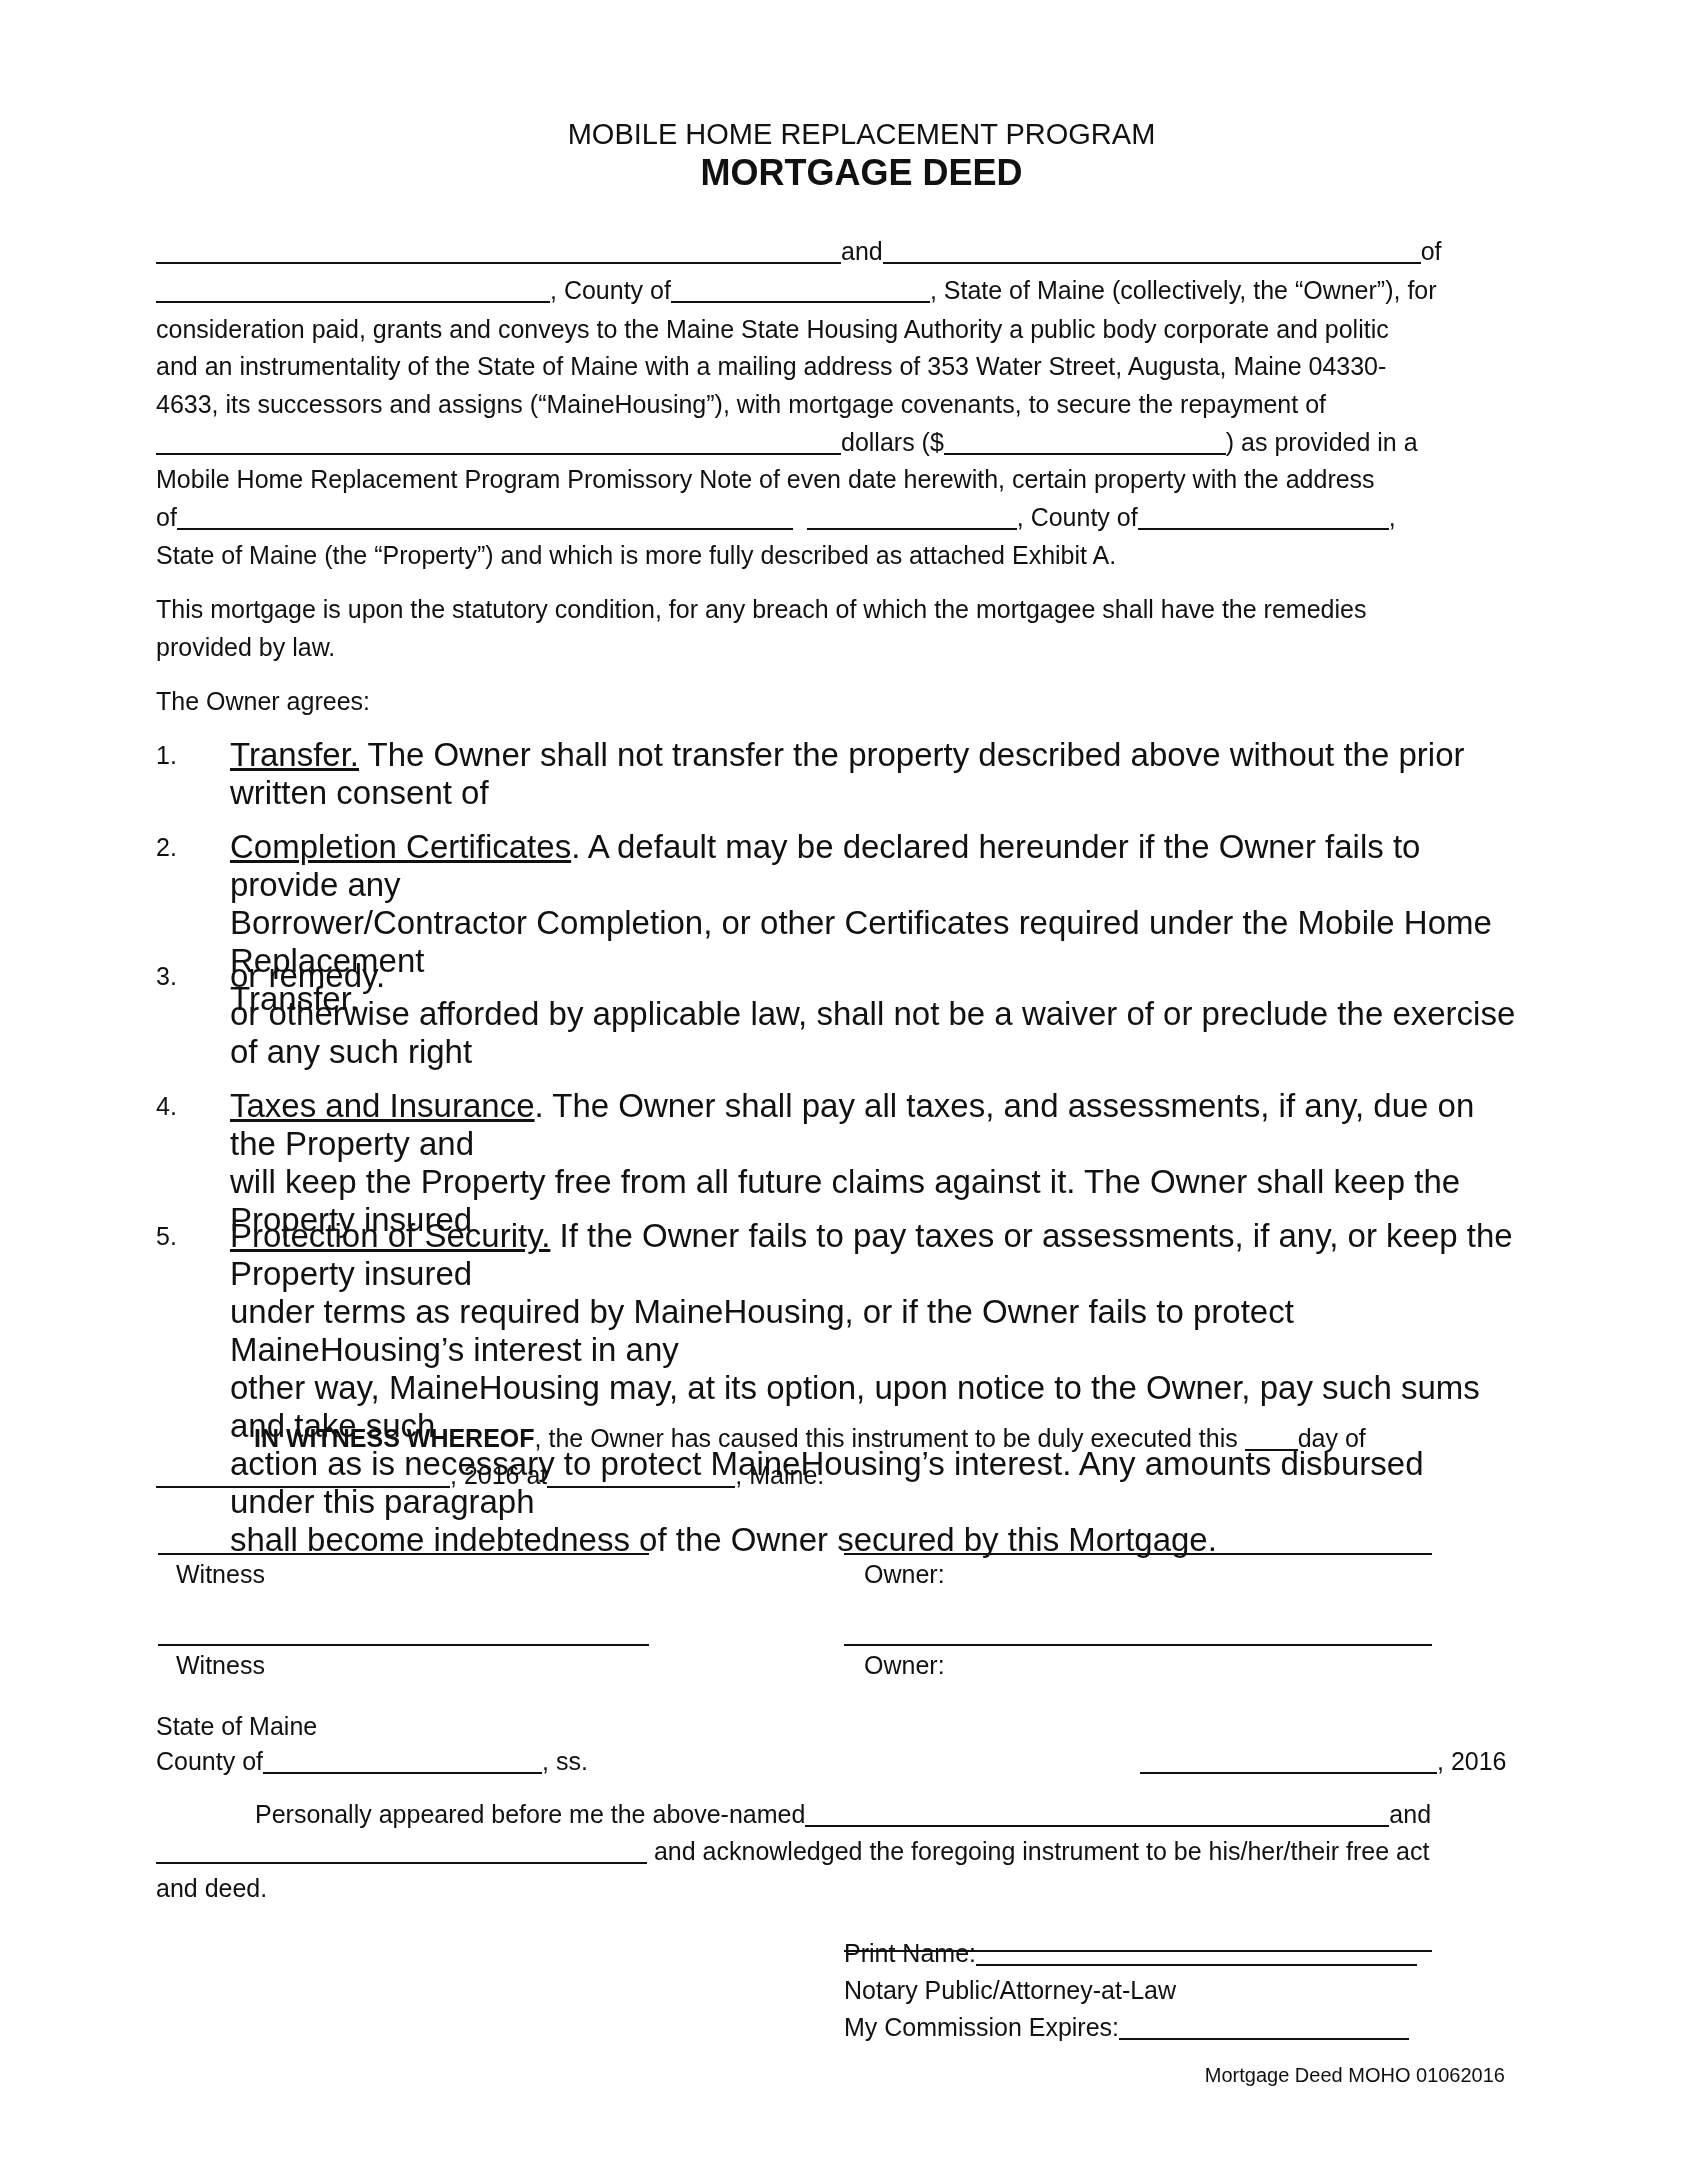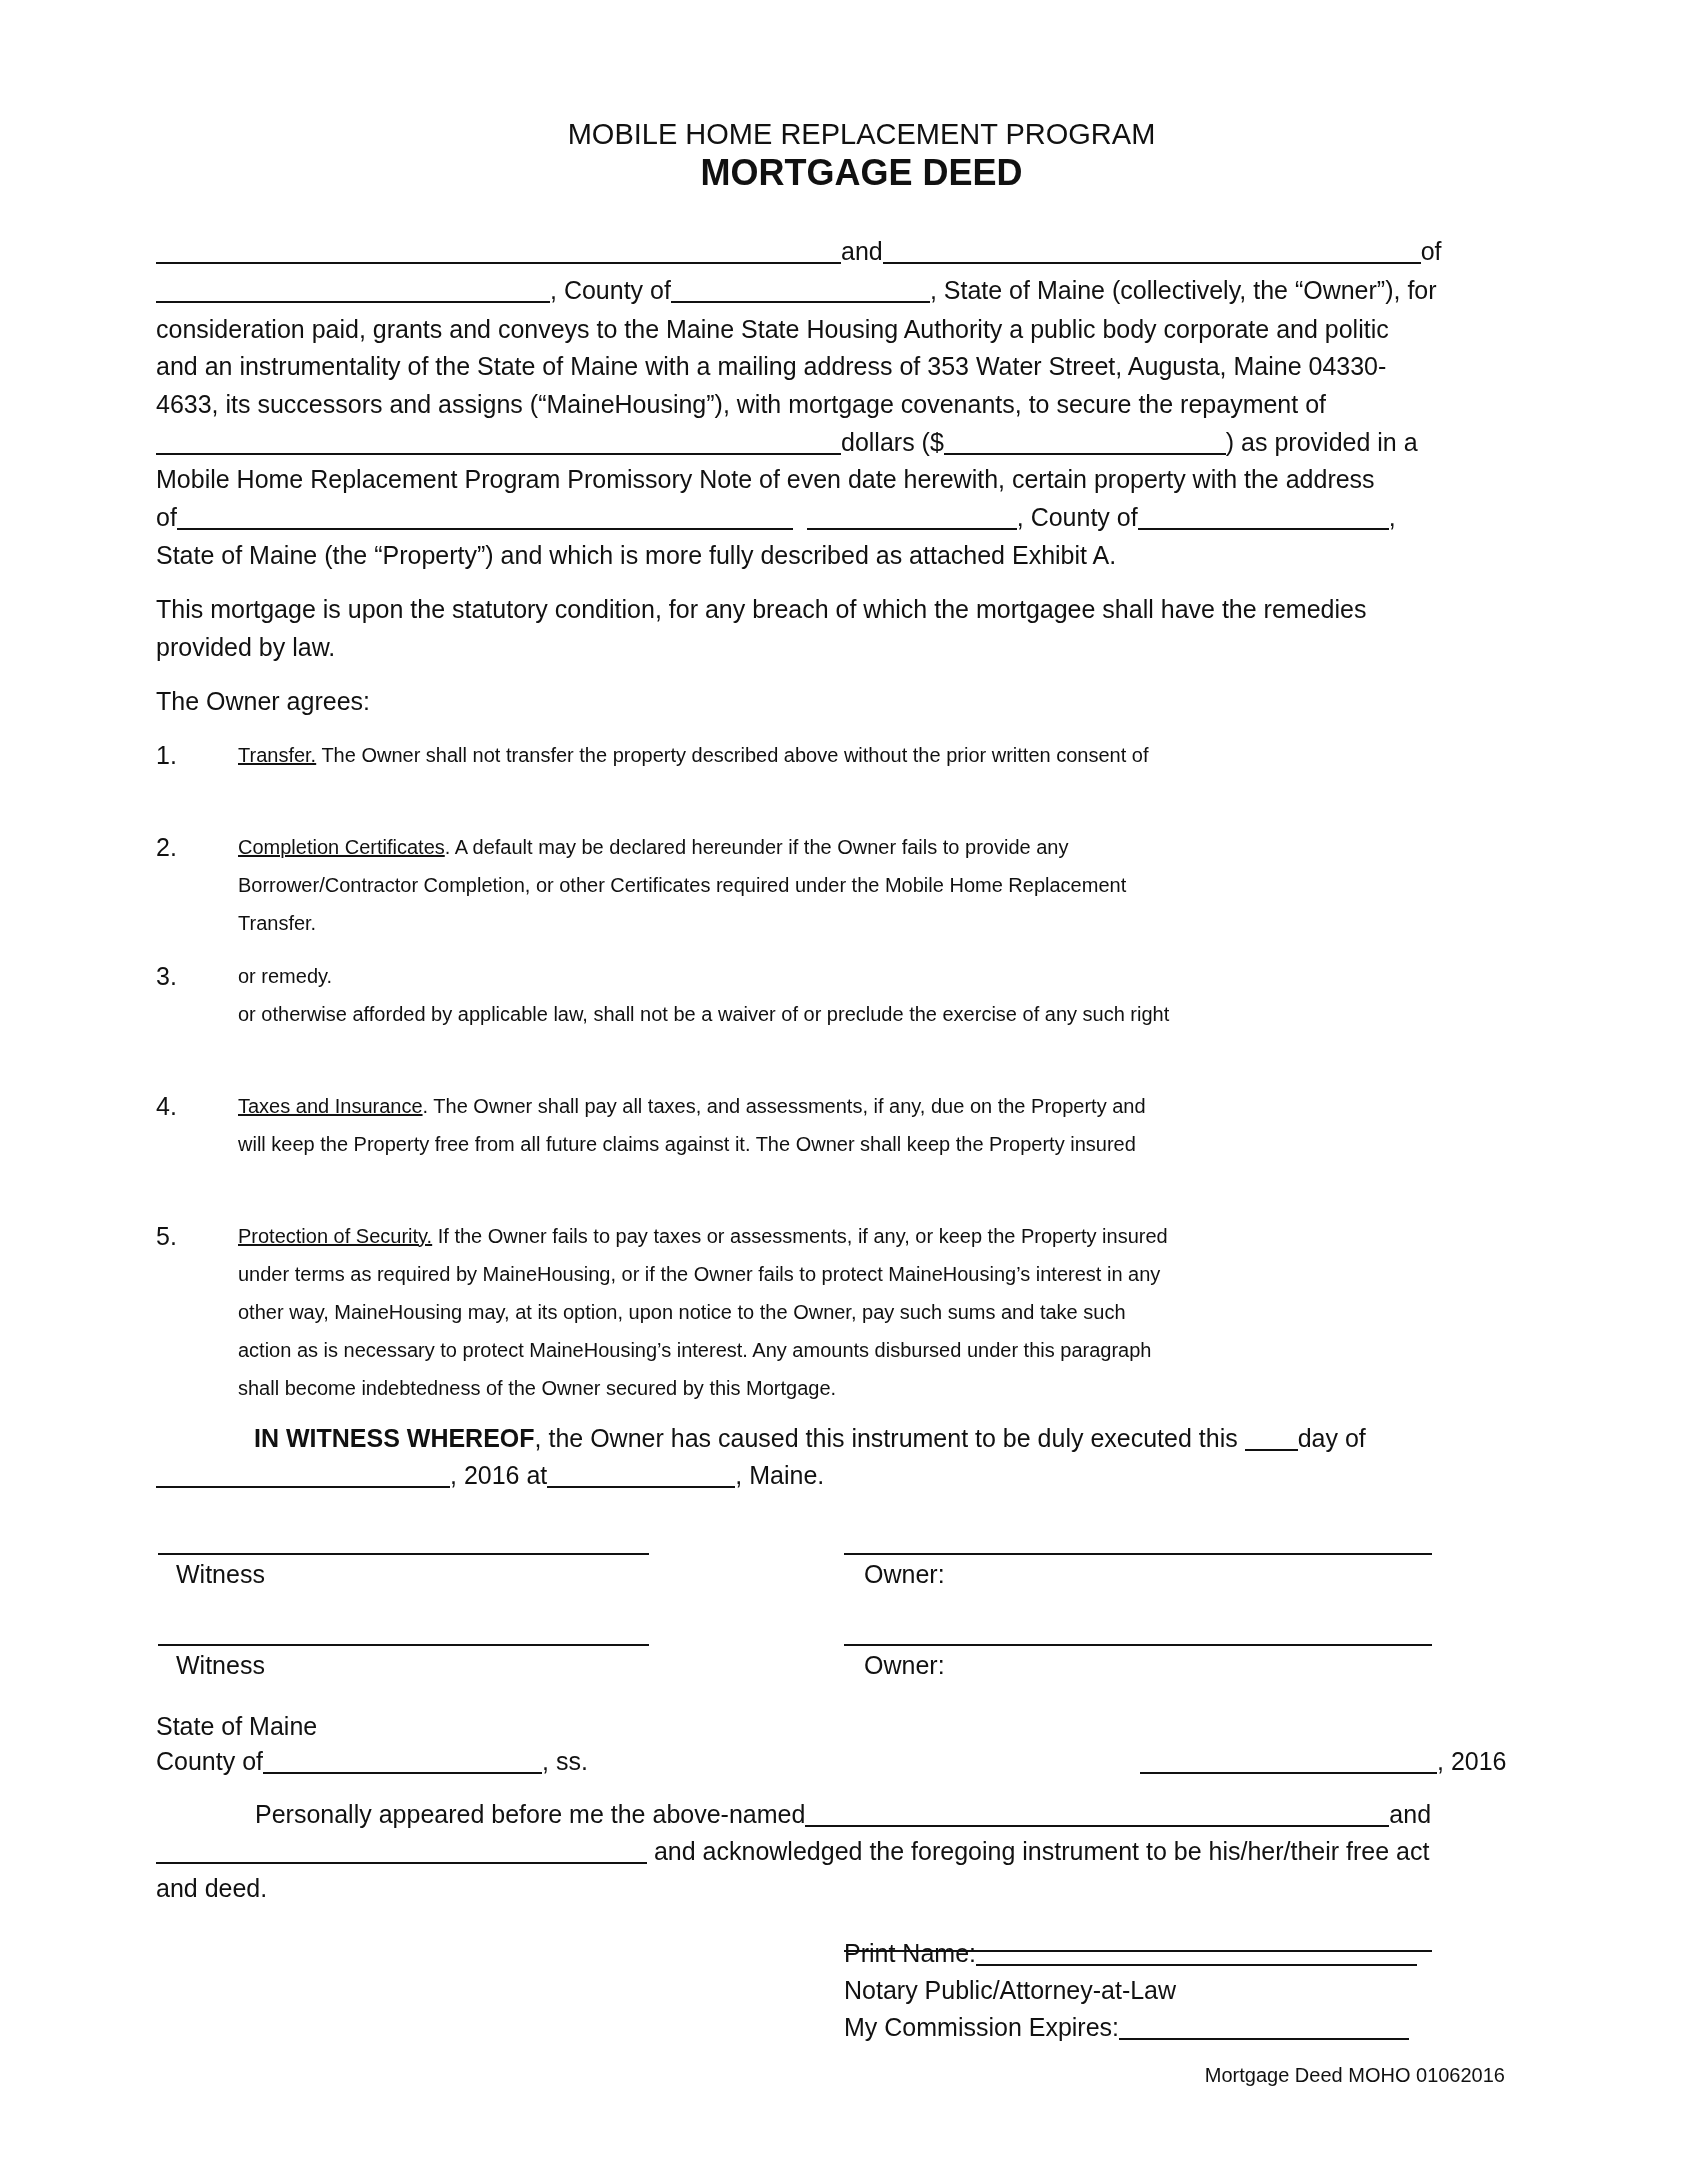--- a/index.html
+++ b/index.html
@@ -5,21 +5,21 @@
   html, body { margin: 0; padding: 0; background: #ffffff; }
   body { width: 1683px; height: 2178px; position: relative; overflow: hidden;
          font-family: "Liberation Sans", sans-serif; color: #111; }
   .abs { position: absolute; white-space: nowrap; margin-left: 20px; }
   .title1 { left: 0; width: 1683px; text-align: center; top: 118px; font-size: 29px; letter-spacing: 0; }
   .title2 { left: 0; width: 1683px; text-align: center; top: 152px; font-size: 36px; font-weight: bold; }
   .line { position: absolute; left: 156px; font-size: 25px; line-height: 30px; white-space: nowrap; }
   .blank { display: inline-block; border-bottom: 2px solid #111; height: 22px; vertical-align: baseline; margin-bottom: -4px; }
   .u { text-decoration: underline; }
   .num { position: absolute; left: 156px; font-size: 25px; }
-  .item { position: absolute; left: 230px; font-size: 20px; line-height: 38px; width: 1287px; margin-left: 8px; }
+  .item { position: absolute; left: 230px; font-size: 33px; line-height: 38px; width: 1287px; }
   .item p { margin: 0; }
   .sigline { position: absolute; border-top: 2px solid #111; height: 0; }
   .footer { position: absolute; right: 178px; top: 2064px; font-size: 20px; }
 </style>
 </head>
 <body>
 
 <div class="abs title1">MOBILE HOME REPLACEMENT PROGRAM</div>
 <div class="abs title2">MORTGAGE DEED</div>
 

